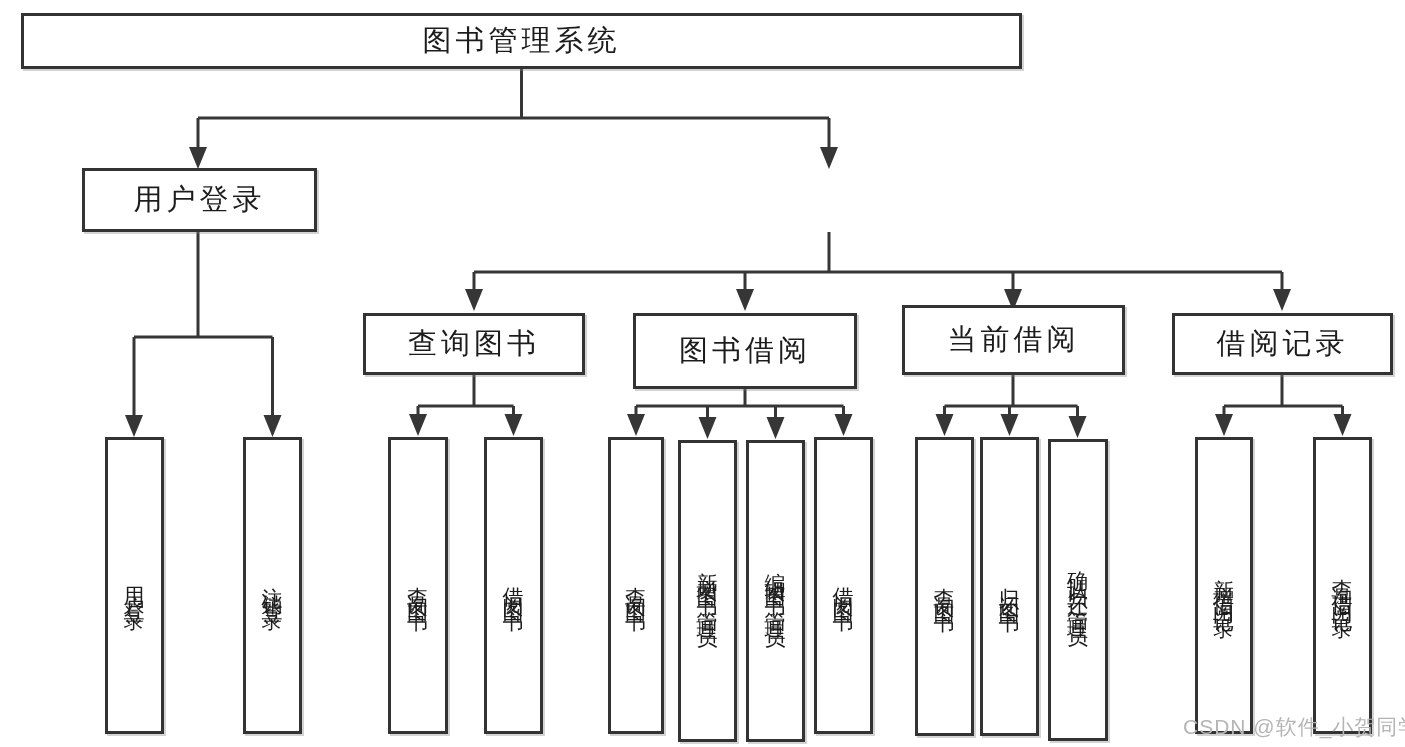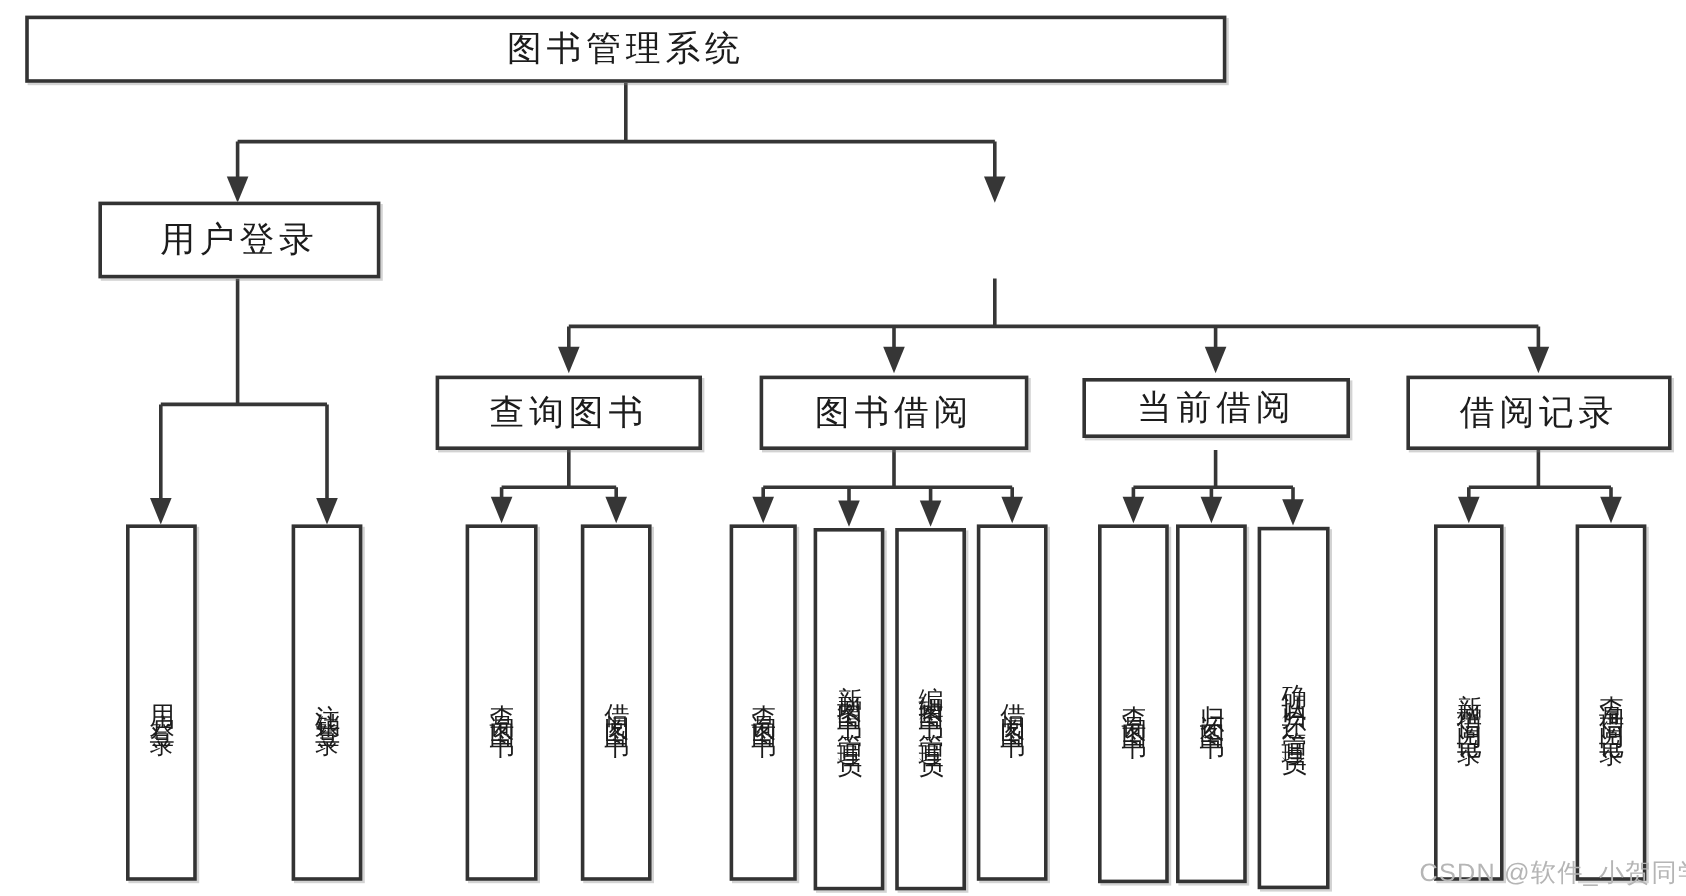--- a/index.html
+++ b/index.html
@@ -97,24 +97,24 @@
     <span>图书管理系统</span>
   </div>
 
   <div class="node h" style="left:82px;top:168px;width:235px;height:64px">
     <span>用户登录</span>
   </div>
 
   <div class="node h" style="left:363px;top:313px;width:222px;height:62px">
     <span>查询图书</span>
   </div>
-  <div class="node h" style="left:633px;top:313px;width:224px;height:62px">
+  <div class="node h" style="left:633px;top:313px;width:224px;height:76px">
     <span>图书借阅</span>
   </div>
-  <div class="node h" style="left:902px;top:315px;width:223px;height:50px">
+  <div class="node h" style="left:902px;top:305px;width:223px;height:70px">
     <span>当前借阅</span>
   </div>
   <div class="node h" style="left:1172px;top:313px;width:221px;height:62px">
     <span>借阅记录</span>
   </div>
 
   <div class="node v" style="left:105px;top:437px;width:59px;height:297px">
     <span>用户登录</span>
   </div>
   <div class="node v" style="left:243px;top:437px;width:59px;height:297px">

